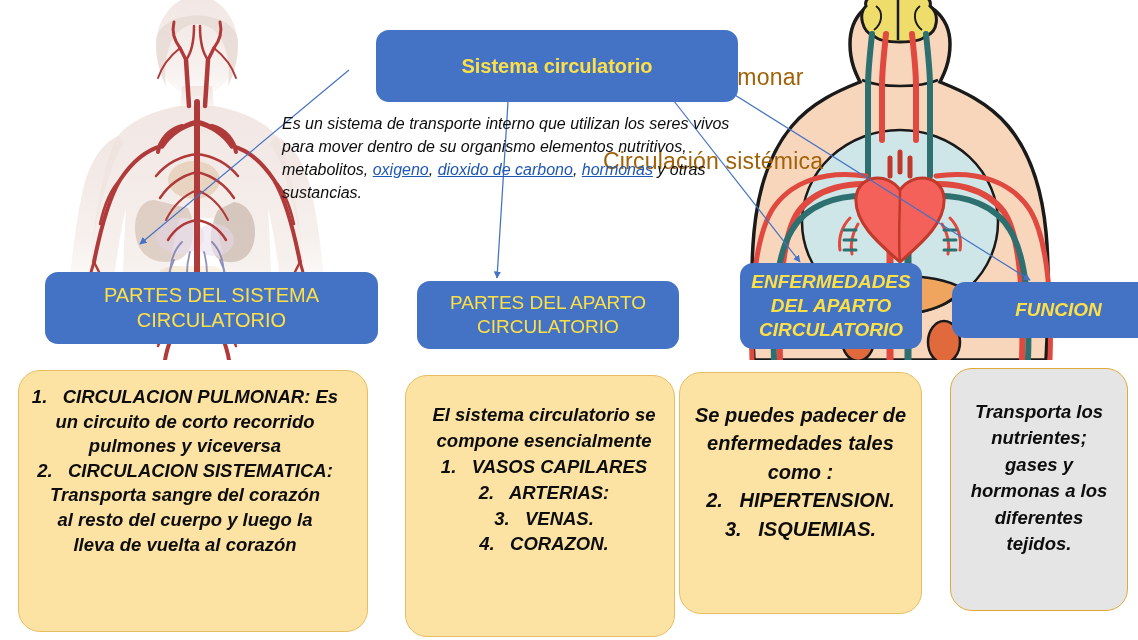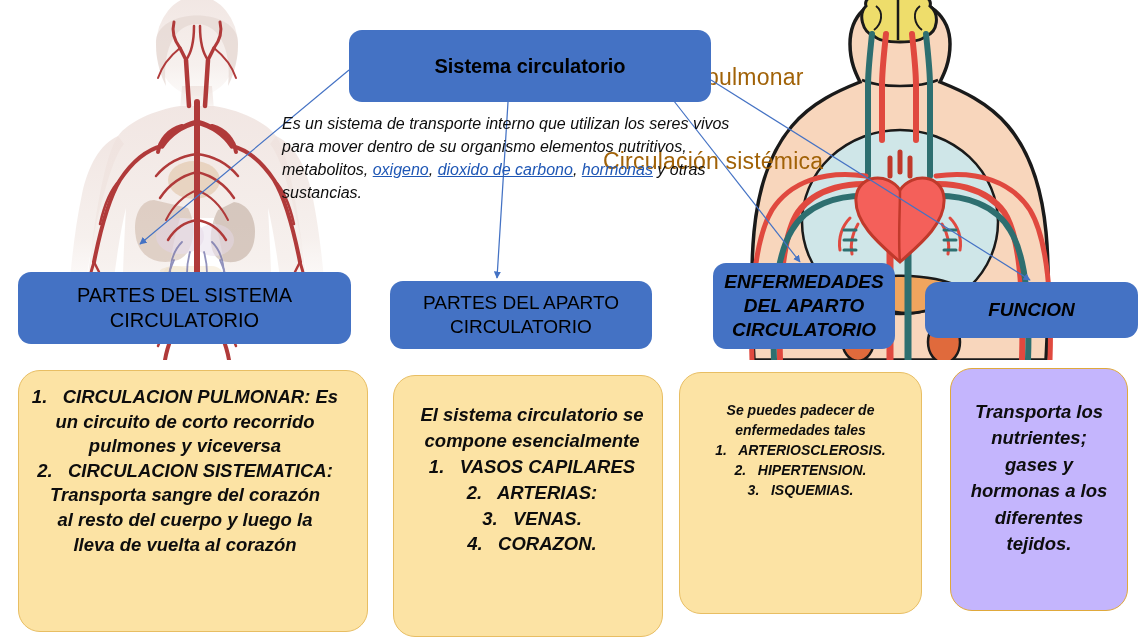--- a/index.html
+++ b/index.html
@@ -41,28 +41,29 @@
     left: 0; top: 0;
     width: 1138px; height: 640px;
     pointer-events: none;
   }
 
   
   .bluebox {
     position: absolute;
     background: #4472C4;
     border-radius: 13px;
-    color: #000000;
+    color: #fde047;
     display: flex;
     align-items: center;
     justify-content: center;
     text-align: center;
     line-height: 1.25;
     box-sizing: border-box;
     padding: 4px 8px;
+    margin-left: 27px;
   }
   #box-title {
     left: 349px; top: 30px;
     width: 362px; height: 72px;
     font-size: 20px;
     font-weight: bold;
   }
   #box-partes-sistema {
     left: 18px; top: 272px;
     width: 333px; height: 72px;
@@ -115,42 +116,42 @@
     font-weight: bold;
     font-style: italic;
     color: #0d0d0d;
     text-align: center;
   }
   .yellow-light {
     background: #FCE3A4;
     border: 1.5px solid #E8BE63;
   }
   .yellow-deep {
-    background: #c4b5fd;
+    background: #e5e5e5;
     border: 1.5px solid #E0A93B;
   }
 
   #card-1 {
     left: 18px; top: 370px;
     width: 350px; height: 262px;
     font-size: 18.5px;
     line-height: 1.33;
     padding: 14px 26px 8px 10px;
   }
   #card-2 {
-    left: 393px; top: 375px;
+    left: 405px; top: 375px;
     width: 270px; height: 262px;
     font-size: 18.5px;
     line-height: 1.40;
     padding: 26px 0 8px 8px;
   }
   #card-3 {
     left: 679px; top: 372px;
     width: 243px; height: 242px;
-    font-size: 14px;
+    font-size: 20px;
     line-height: 1.42;
     padding: 28px 6px 8px 6px;
   }
   #card-4 {
     left: 950px; top: 368px;
     width: 178px; height: 243px;
     font-size: 18.5px;
     line-height: 1.43;
     padding: 30px 8px 8px 8px;
   }
@@ -397,21 +398,21 @@
         <div class="ol-line">2.   ARTERIAS:</div>
         <div class="ol-line">3.   VENAS.</div>
         <div class="ol-line">4.   CORAZON.</div>
       </div>
   </div>
 
   <div class="yellowbox yellow-light" id="card-3">
     <div class="card-lines">
         <div class="ol-line">Se puedes padecer de</div>
         <div class="ol-line">enfermedades tales</div>
-        <div class="ol-line">1.   ARTERIOSCLEROSIS.</div>
+        <div class="ol-line">como :</div>
         <div class="ol-line">2.   HIPERTENSION.</div>
         <div class="ol-line">3.   ISQUEMIAS.</div>
       </div>
   </div>
 
   <div class="yellowbox yellow-deep" id="card-4">
     <div class="card-lines">
         <div class="ol-line">Transporta los</div>
         <div class="ol-line">nutrientes;</div>
         <div class="ol-line">gases y</div>

